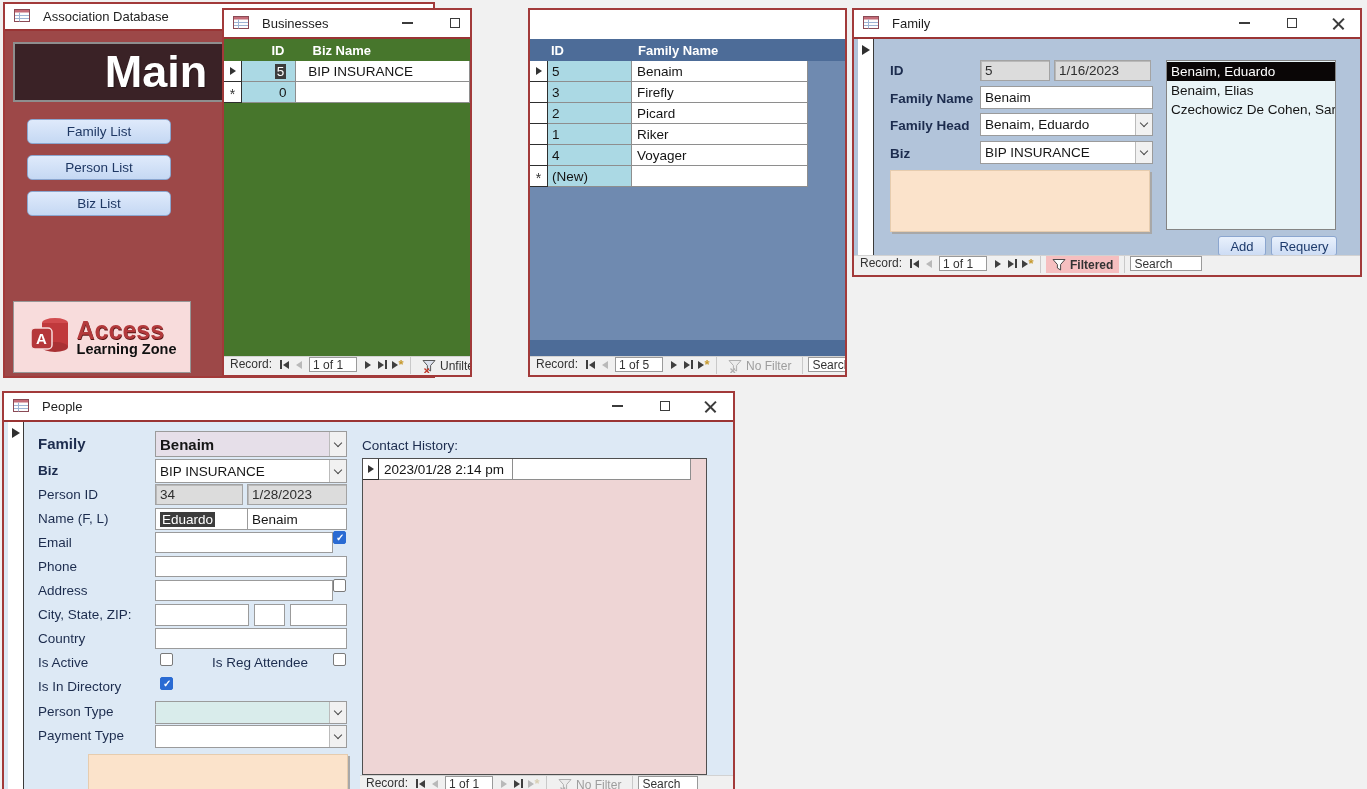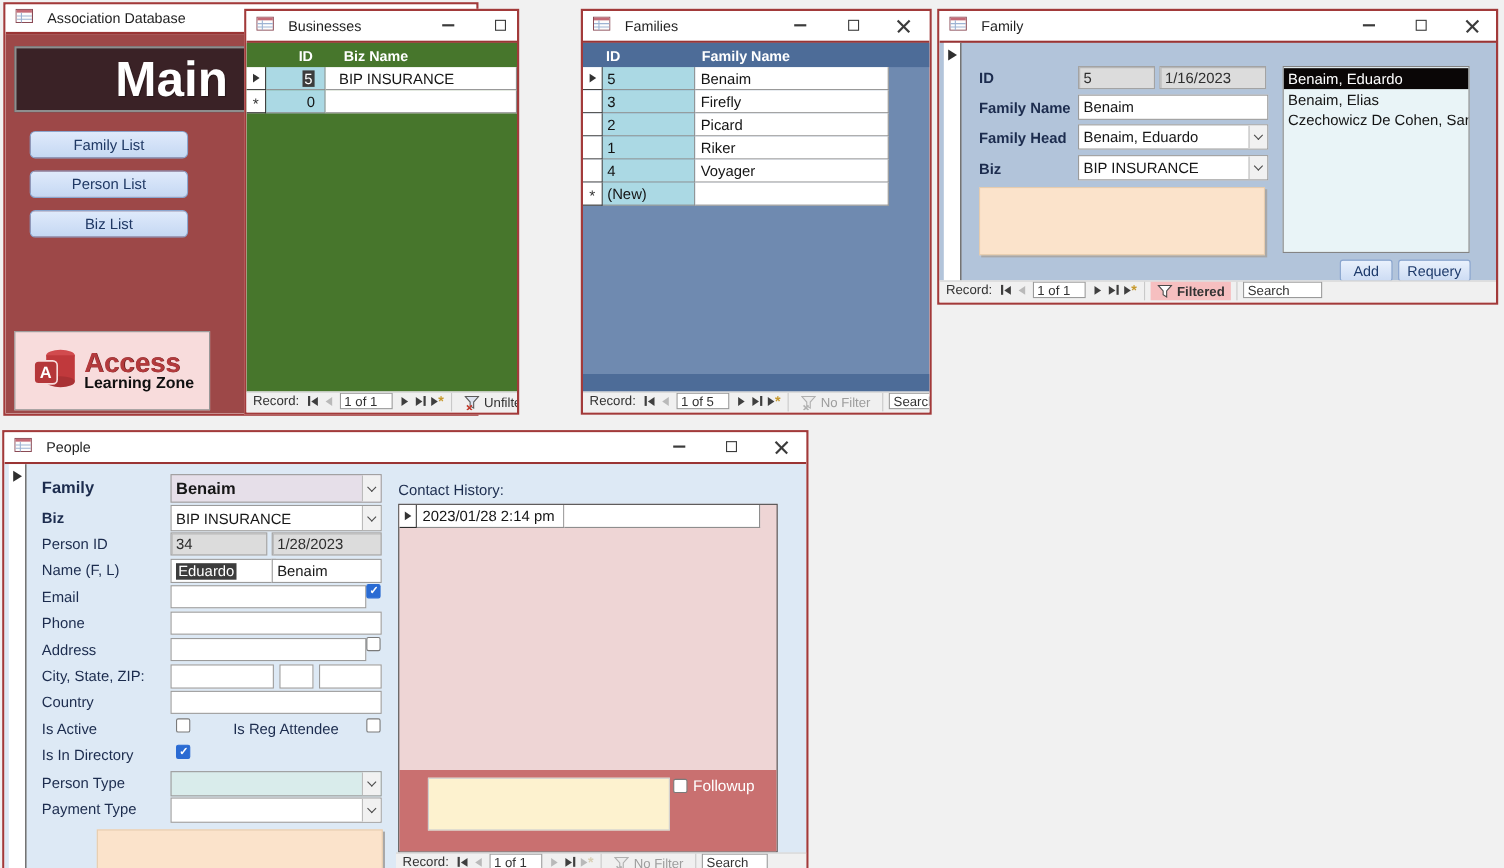--- a/index.html
+++ b/index.html
@@ -228,41 +228,20 @@
       <span>Unfiltered</span>
     </span>
     <span class="sep"></span>
     <span class="searchbox" style="width:62px">
         <span>Search</span>
       </span>
   </div>
 </div>
 
 <div class="win" style="left:528px;top:8px;width:319px;height:369px;z-index:3">
-  <div class="tbar">
-    <span class="ticon">
-      <svg width="16" height="13">
-          <rect x="0.5" y="0.5" width="15" height="12" fill="#fdfdfd" stroke="#8a4a55"></rect>
-          <rect x="1" y="1" width="14" height="2.5" fill="#c46b77"></rect>
-          <line x1="5.5" y1="3.5" x2="5.5" y2="12.5" stroke="#9db3d3"></line>
-          <line x1="1" y1="6.5" x2="15" y2="6.5" stroke="#9db3d3"></line>
-          <line x1="1" y1="9.5" x2="15" y2="9.5" stroke="#9db3d3"></line>
-        </svg>
-    </span>
-    <span class="ttext">Families</span>
-    <span class="tbtn" style="left:182px">
-        <span class="ic-min"></span>
-      </span>
-    <span class="tbtn" style="left:230px">
-        <span class="ic-max"></span>
-      </span>
-    <span class="tbtn" style="left:276px">
-        <span class="ic-x"></span>
-      </span>
-  </div>
   <div class="fambody">
     <div class="ds-head" style="background:#4d6c98">
       <span style="width:18px"></span>
       <span style="width:84px;padding-left:3px">ID</span>
       <span style="width:176px;padding-left:6px">Family Name</span>
     </div>
     <div class="ds-row">
       <span class="ds-sel">
           <span class="tr-sel"></span>
         </span>
@@ -525,25 +504,20 @@
 
     <span class="flabel" style="left:358px;top:16px">Contact History:</span>
     <div class="chsub" style="left:358px;top:36px;width:345px;height:317px">
       <div class="chrow">
         <span class="ch-sel">
             <span class="tr-sel"></span>
           </span>
         <span class="ch-cell" style="width:134px">2023/01/28 2:14 pm</span>
         <span class="ch-cell" style="width:178px"></span>
       </div>
-      <div class="chfoot">
-        <div class="cream"></div>
-        <span class="cb" style="left:249px;top:8px"></span>
-        <span class="fup-label">Followup</span>
-      </div>
     </div>
 
     <div class="navbar" style="left:356px;right:0;top:353px;bottom:auto;height:19px">
       <span class="nav-label">Record:</span>
       <span class="nbtn">
           <span class="nbar"></span>
           <span class="tr-l"></span>
         </span>
       <span class="nbtn dim">
           <span class="tr-l"></span>

